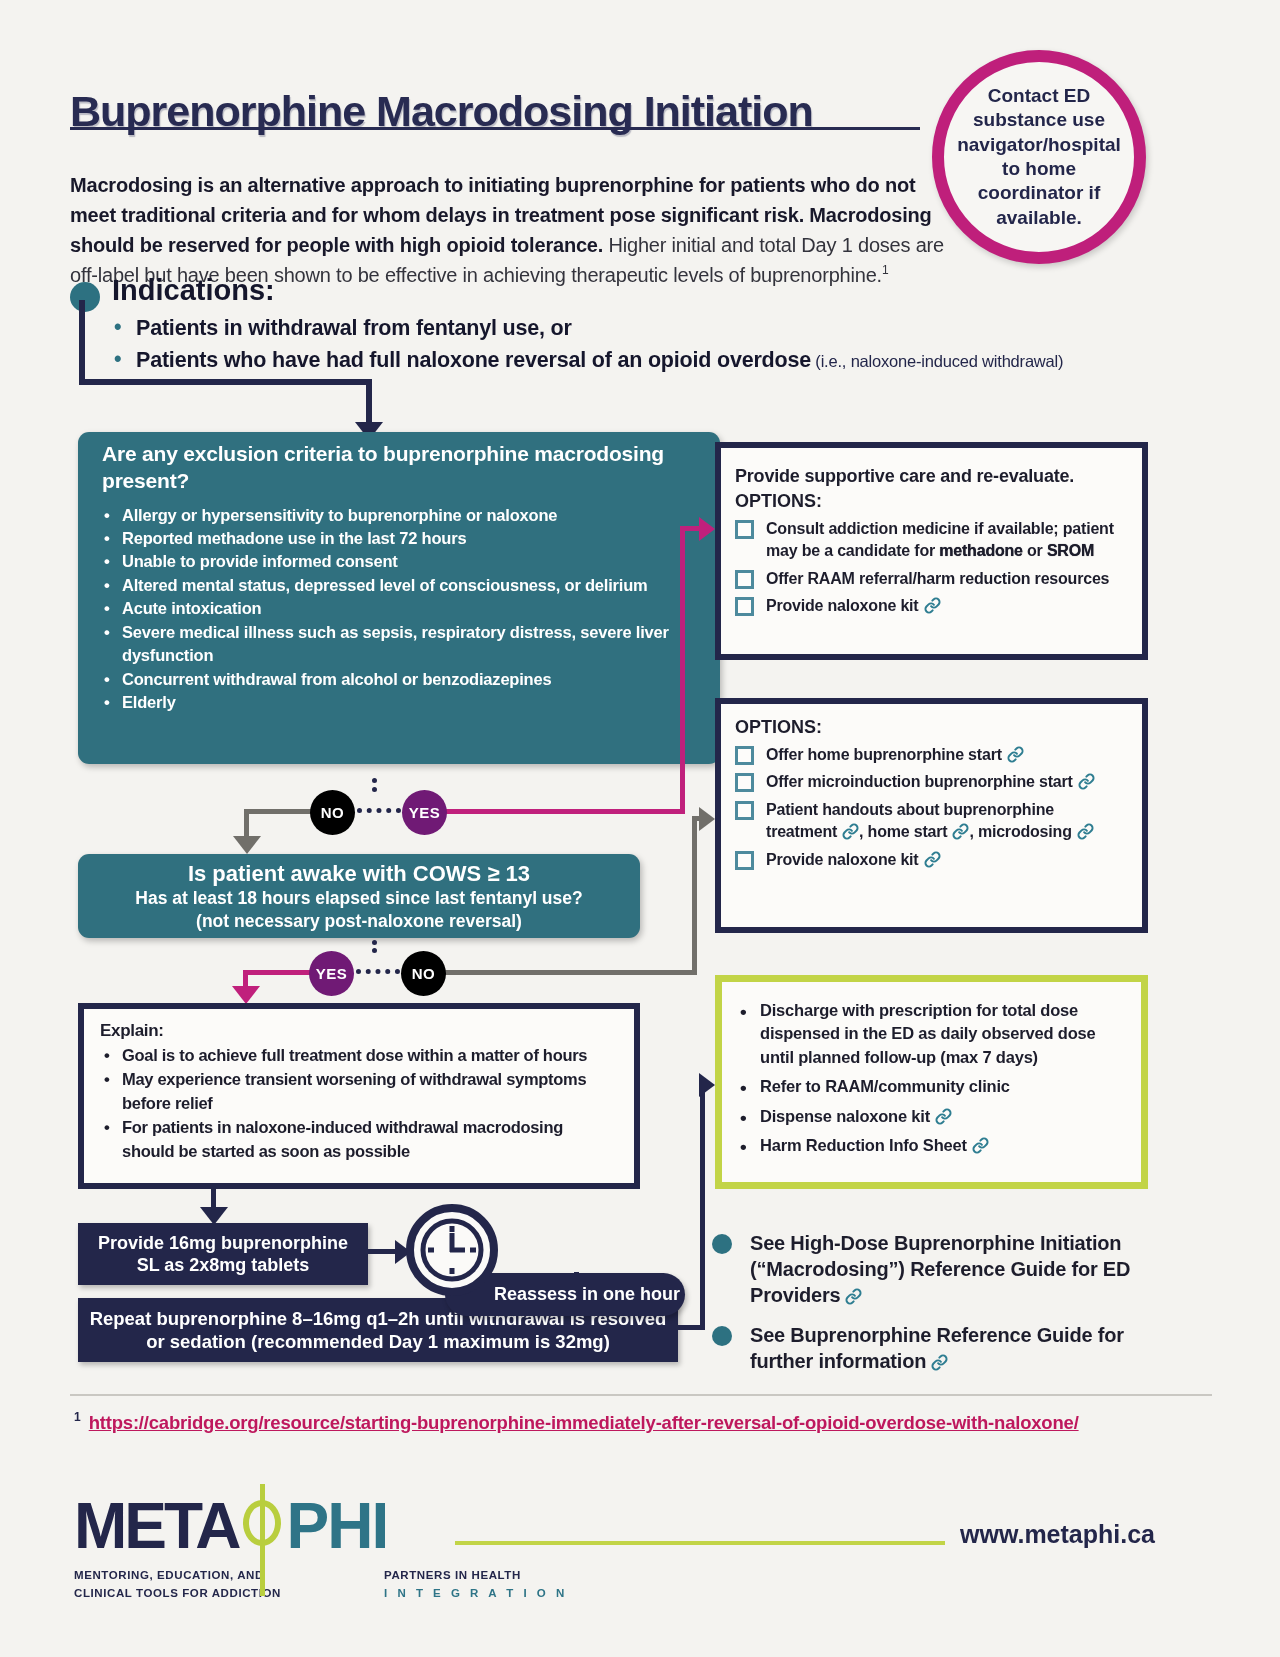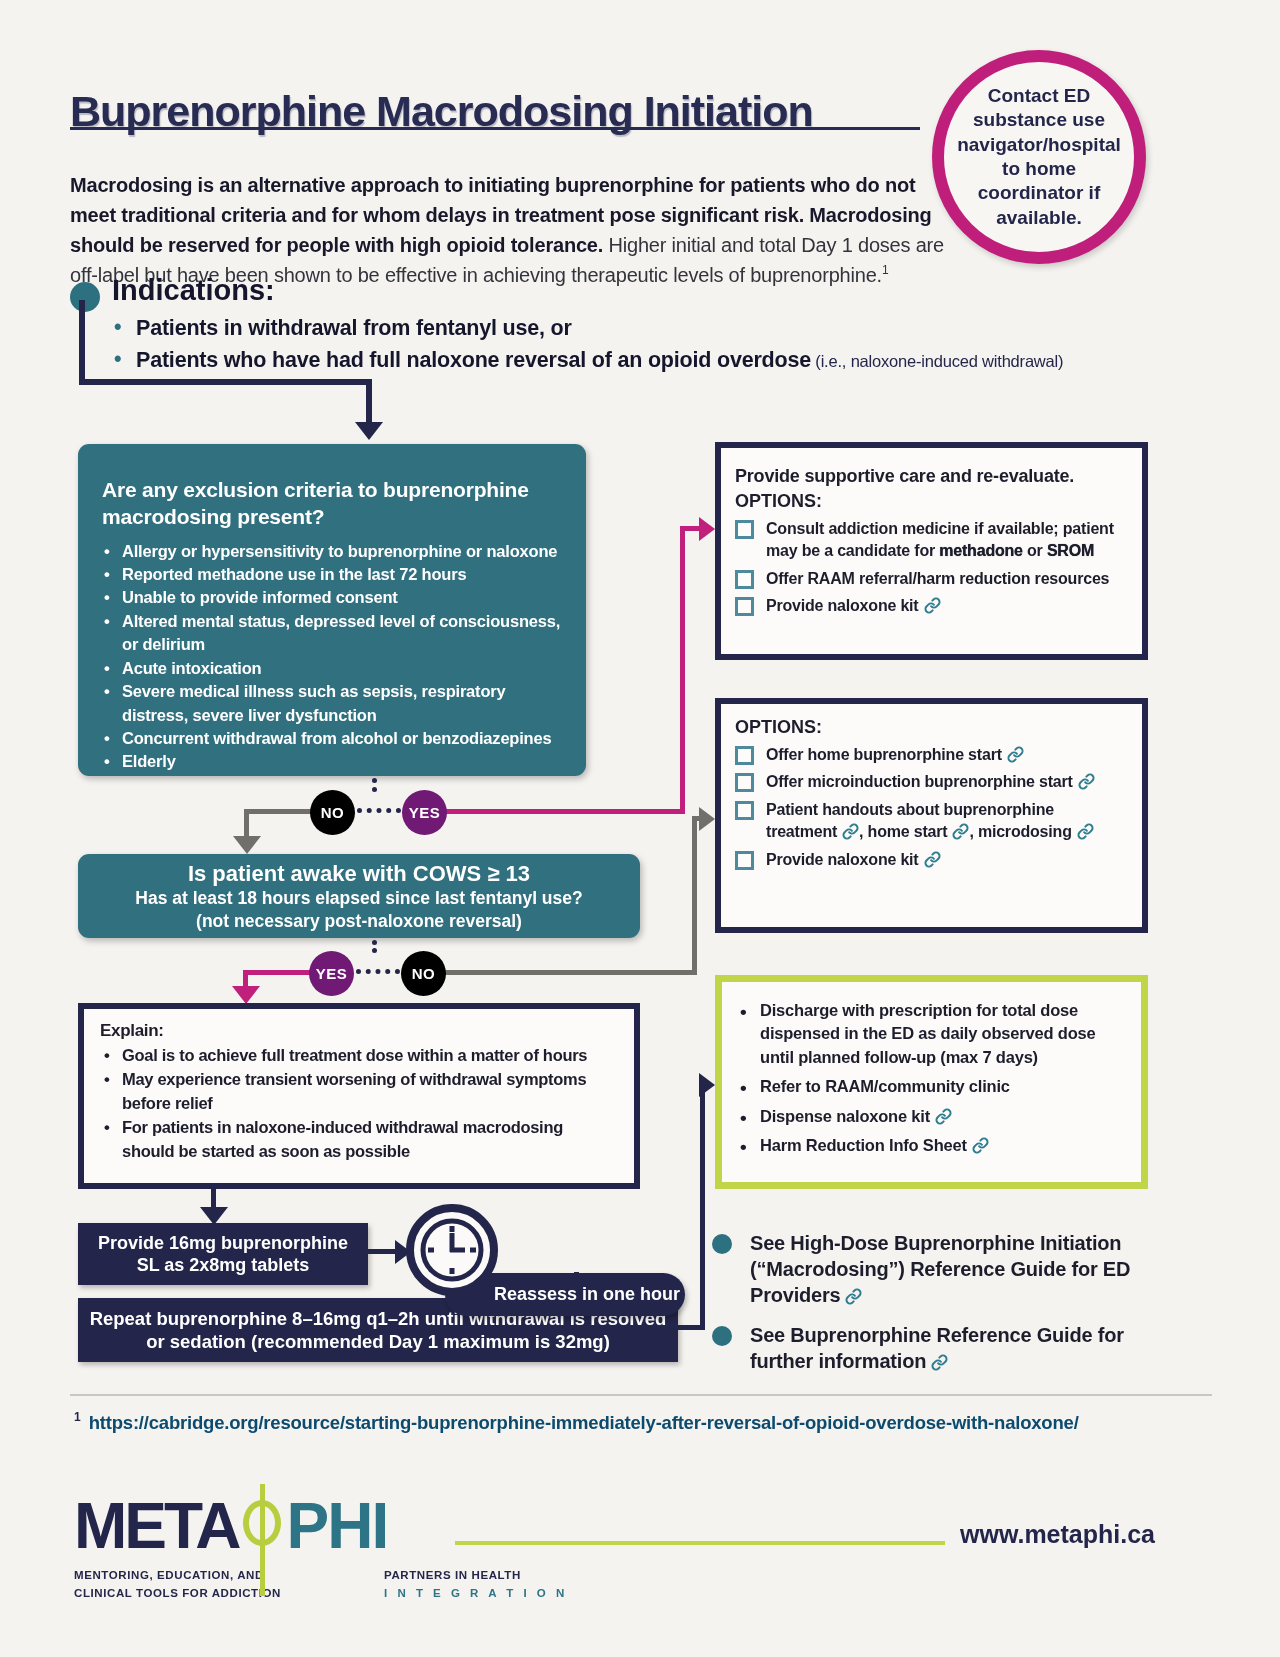--- a/index.html
+++ b/index.html
@@ -32,21 +32,21 @@
   .arr.down{border-left:14px solid transparent;border-right:14px solid transparent;border-top:18px solid var(--c,#23264a);}
   .arr.right{border-top:12px solid transparent;border-bottom:12px solid transparent;border-left:16px solid var(--c,#23264a);}
   .dot-v{position:absolute;width:0;border-left:5px dotted #23264a;}
   .dot-h{position:absolute;height:0;border-top:5px dotted #23264a;}
   .dec{position:absolute;width:45px;height:45px;border-radius:50%;display:flex;align-items:center;
        justify-content:center;color:#fff;font-weight:800;font-size:15px;letter-spacing:.5px;z-index:3;}
   .dec.gray{background:#000000;}
   .dec.mag{background:#701a75;}
   
   .teal-box{background:#30707f;border-radius:11px;color:#fff;box-shadow:2px 3px 6px rgba(0,0,0,.25);}
-  .excl{left:78px;top:444px;width:508px;height:332px;padding:32px 24px;}
+  .excl{left:78px;top:432px;width:642px;height:332px;padding:8px 24px;}
   .excl .bx-title{font-size:21px;font-weight:700;line-height:1.3;letter-spacing:-0.2px;margin-bottom:9px;}
   .ul-white{margin:0;padding:0;list-style:none;}
   .ul-white li{position:relative;padding-left:20px;font-size:16.5px;font-weight:700;line-height:1.42;
       letter-spacing:-0.2px;}
   .ul-white li::before{content:"•";position:absolute;left:2px;color:#fff;}
   .cows{left:78px;top:854px;width:562px;height:84px;padding-top:7px;text-align:center;}
   .cows .l1{font-size:22px;font-weight:700;}
   .cows .l2,.cows .l3{font-size:17.5px;font-weight:700;line-height:1.3;}
   
   .wbox{position:absolute;background:#fcfbf9;border:6px solid #23264a;}
@@ -82,21 +82,21 @@
   .ul-see{left:712px;top:1230px;width:445px;margin:0;padding:0;list-style:none;position:absolute;}
   .ul-see li{position:relative;padding-left:38px;margin-bottom:14px;font-size:20px;font-weight:700;
       color:#1d1d2c;line-height:1.3;letter-spacing:-0.2px;}
   .ul-see li::before{content:"";position:absolute;left:0;top:4px;width:20px;height:20px;border-radius:50%;
       background:#2d7181;}
   .link-ic{display:inline-block;vertical-align:-3px;margin-left:5px;color:#2e7d91;}
   
   .fn-rule{left:70px;top:1394px;width:1142px;height:2px;background:#c9c7c2;}
   .fn{left:74px;top:1410px;width:1140px;font-size:18.5px;}
   .fn-sup{font-size:12px;font-weight:700;color:#23264a;vertical-align:8px;margin-right:8px;}
-  .fn-link{color:#0c4a6e;font-weight:700;letter-spacing:-0.2px;cursor:pointer;}
+  .fn-link{color:#be185d;font-weight:700;text-decoration:underline;letter-spacing:-0.2px;cursor:pointer;}
   .logo{left:74px;top:1478px;}
   .logo-row{display:flex;align-items:flex-end;height:78px;}
   .logo-meta{font-size:64px;font-weight:800;letter-spacing:-3px;color:#23264a;line-height:.9;}
   .logo-phi-glyph{position:relative;width:44px;height:70px;margin:0 2px;}
   .logo-phi-glyph .ring{position:absolute;left:2px;top:14px;width:38px;height:46px;border:6px solid #b9ce3e;
       border-radius:50%;}
   .logo-phi-glyph .stem{position:absolute;left:19px;top:-2px;width:5px;height:112px;background:#b9ce3e;}
   .logo-phitxt{font-size:64px;font-weight:800;letter-spacing:-2px;color:#2e7487;line-height:.9;}
   .logo-subs{display:flex;margin-top:10px;}
   .logo-sub-l{width:248px;font-size:11.5px;font-weight:700;color:#23264a;letter-spacing:.6px;line-height:1.6;}

